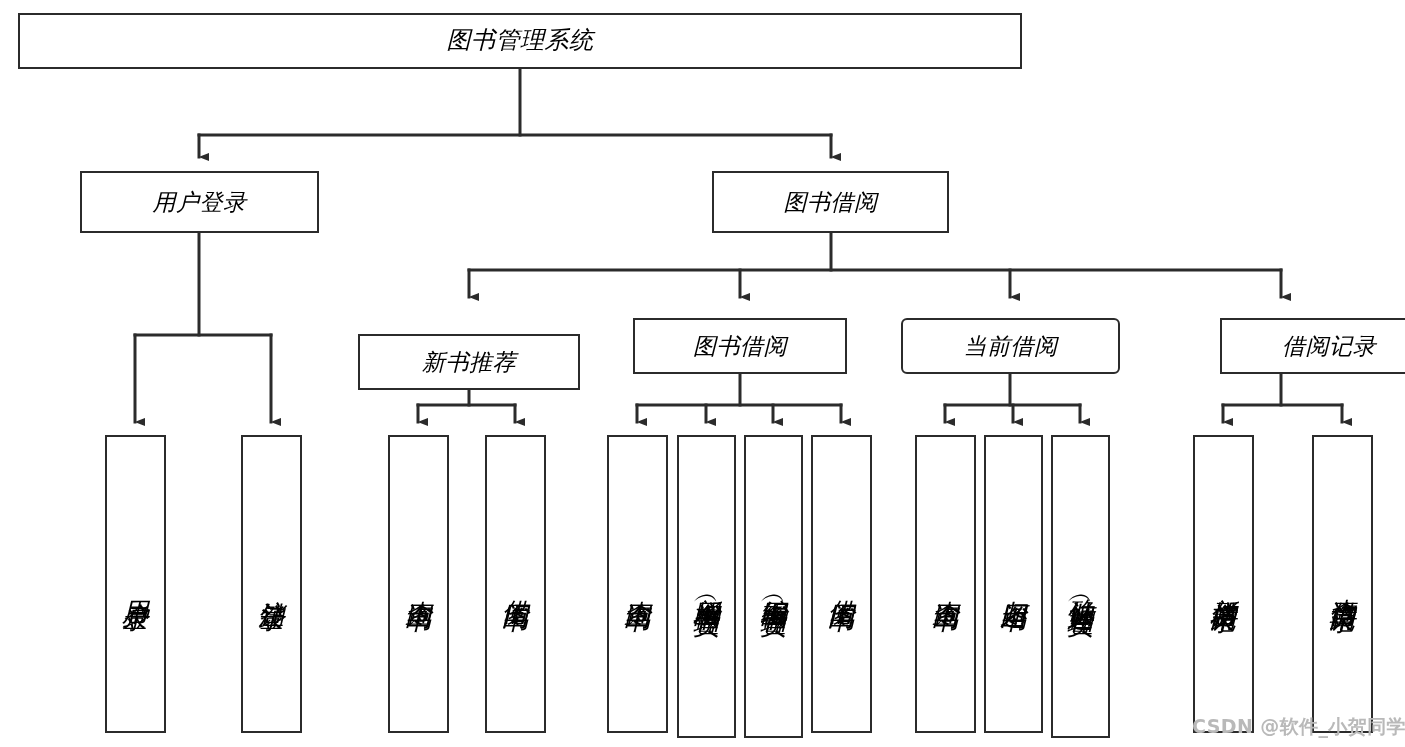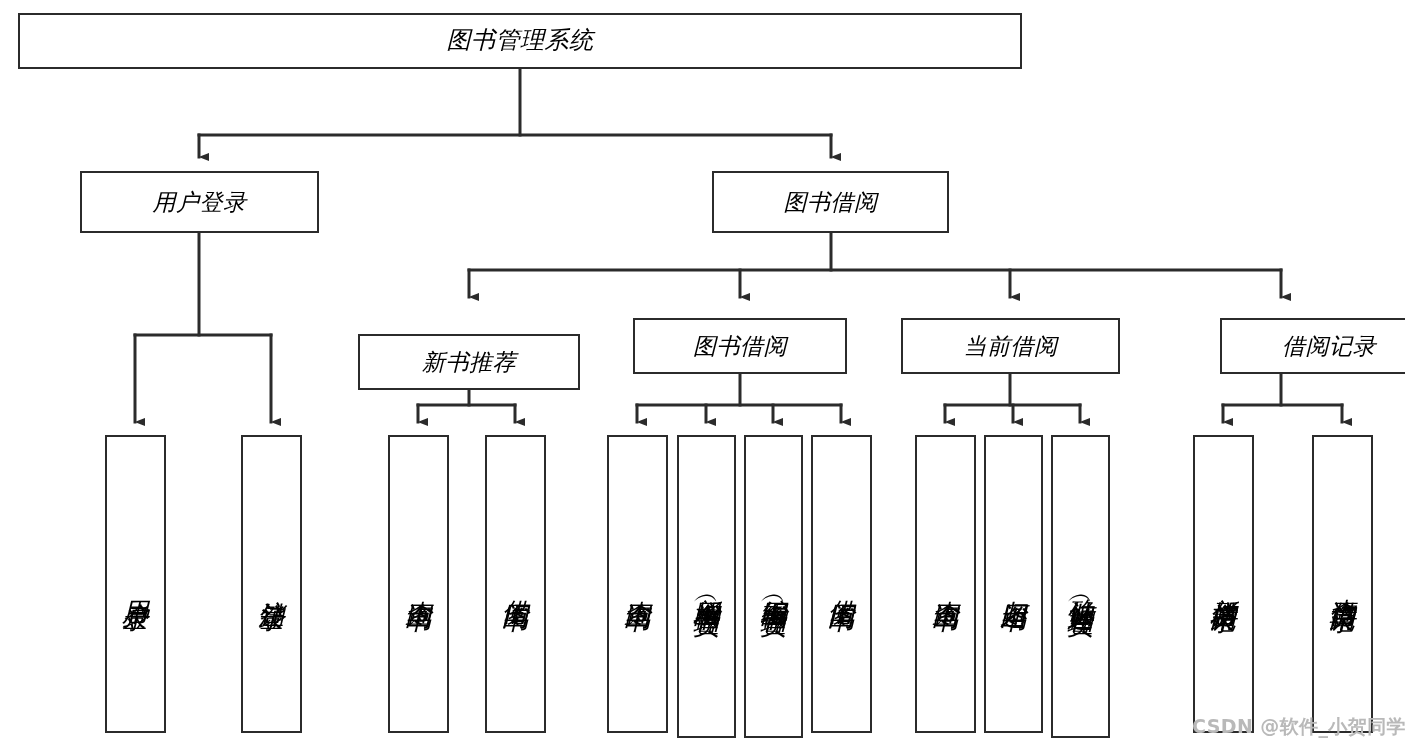--- a/index.html
+++ b/index.html
@@ -140,21 +140,21 @@
   <div class="node h" style="left:712px; top:171px; width:237px; height:62px;">
     <span class="node-label">图书借阅</span>
   </div>
 
   <div class="node h" style="left:358px; top:318px; width:222px; height:56px;margin-top:16px;">
     <span class="node-label">新书推荐</span>
   </div>
   <div class="node h" style="left:633px; top:318px; width:214px; height:56px;">
     <span class="node-label">图书借阅</span>
   </div>
-  <div class="node h" style="left:901px; top:318px; width:219px; height:56px;">
+  <div class="node h" style="left:901px; top:318px; width:219px; height:56px;border-radius:6px;">
     <span class="node-label">当前借阅</span>
   </div>
   <div class="node h" style="left:1220px; top:318px; width:218px; height:56px;">
     <span class="node-label">借阅记录</span>
   </div>
 
   <div class="node v" style="left:105px; top:435px; width:61px; height:298px;">
     <span class="node-label">用户登录</span>
   </div>
   <div class="node v" style="left:241px; top:435px; width:61px; height:298px;">

